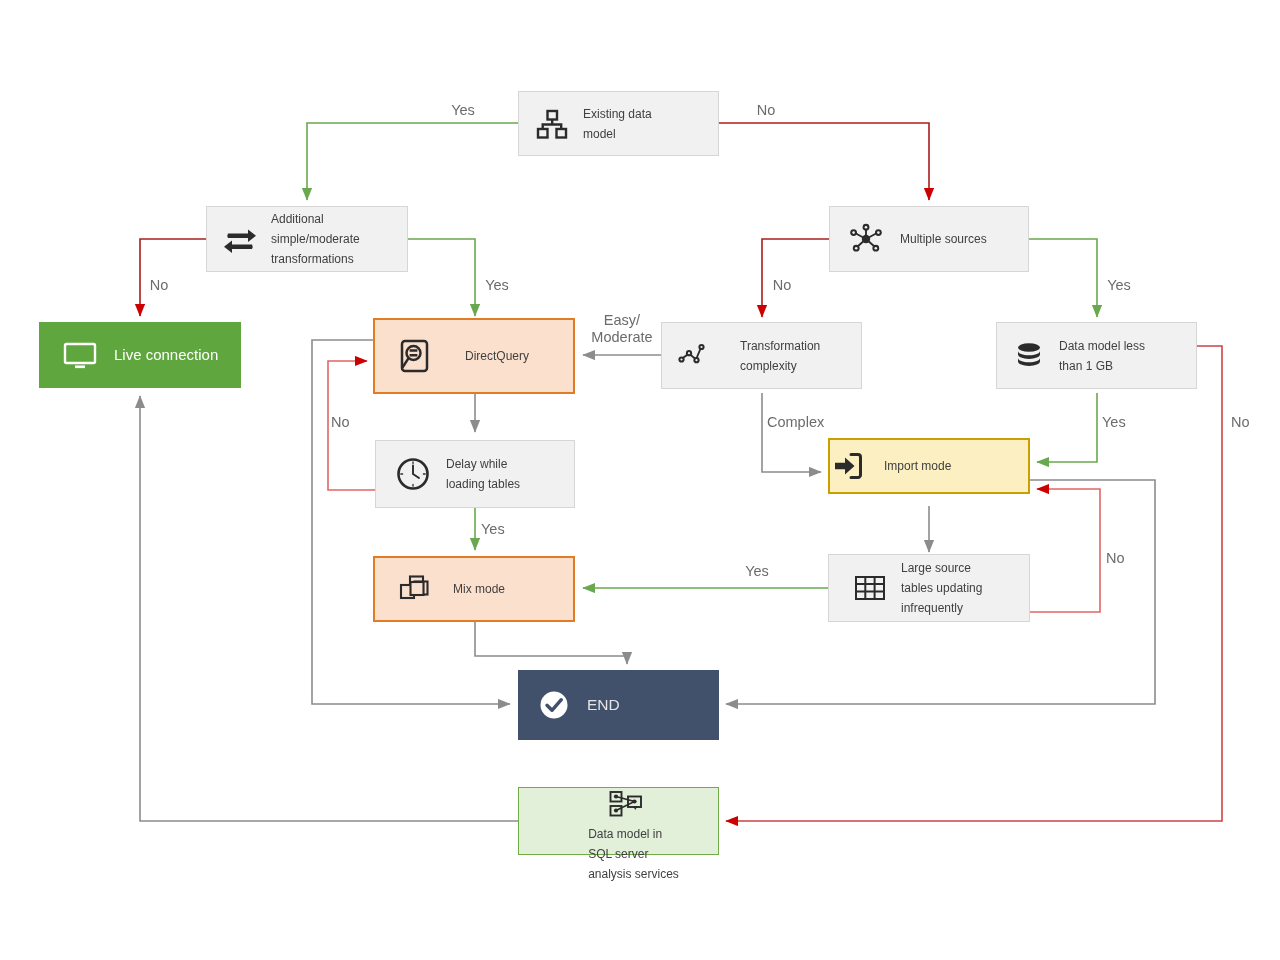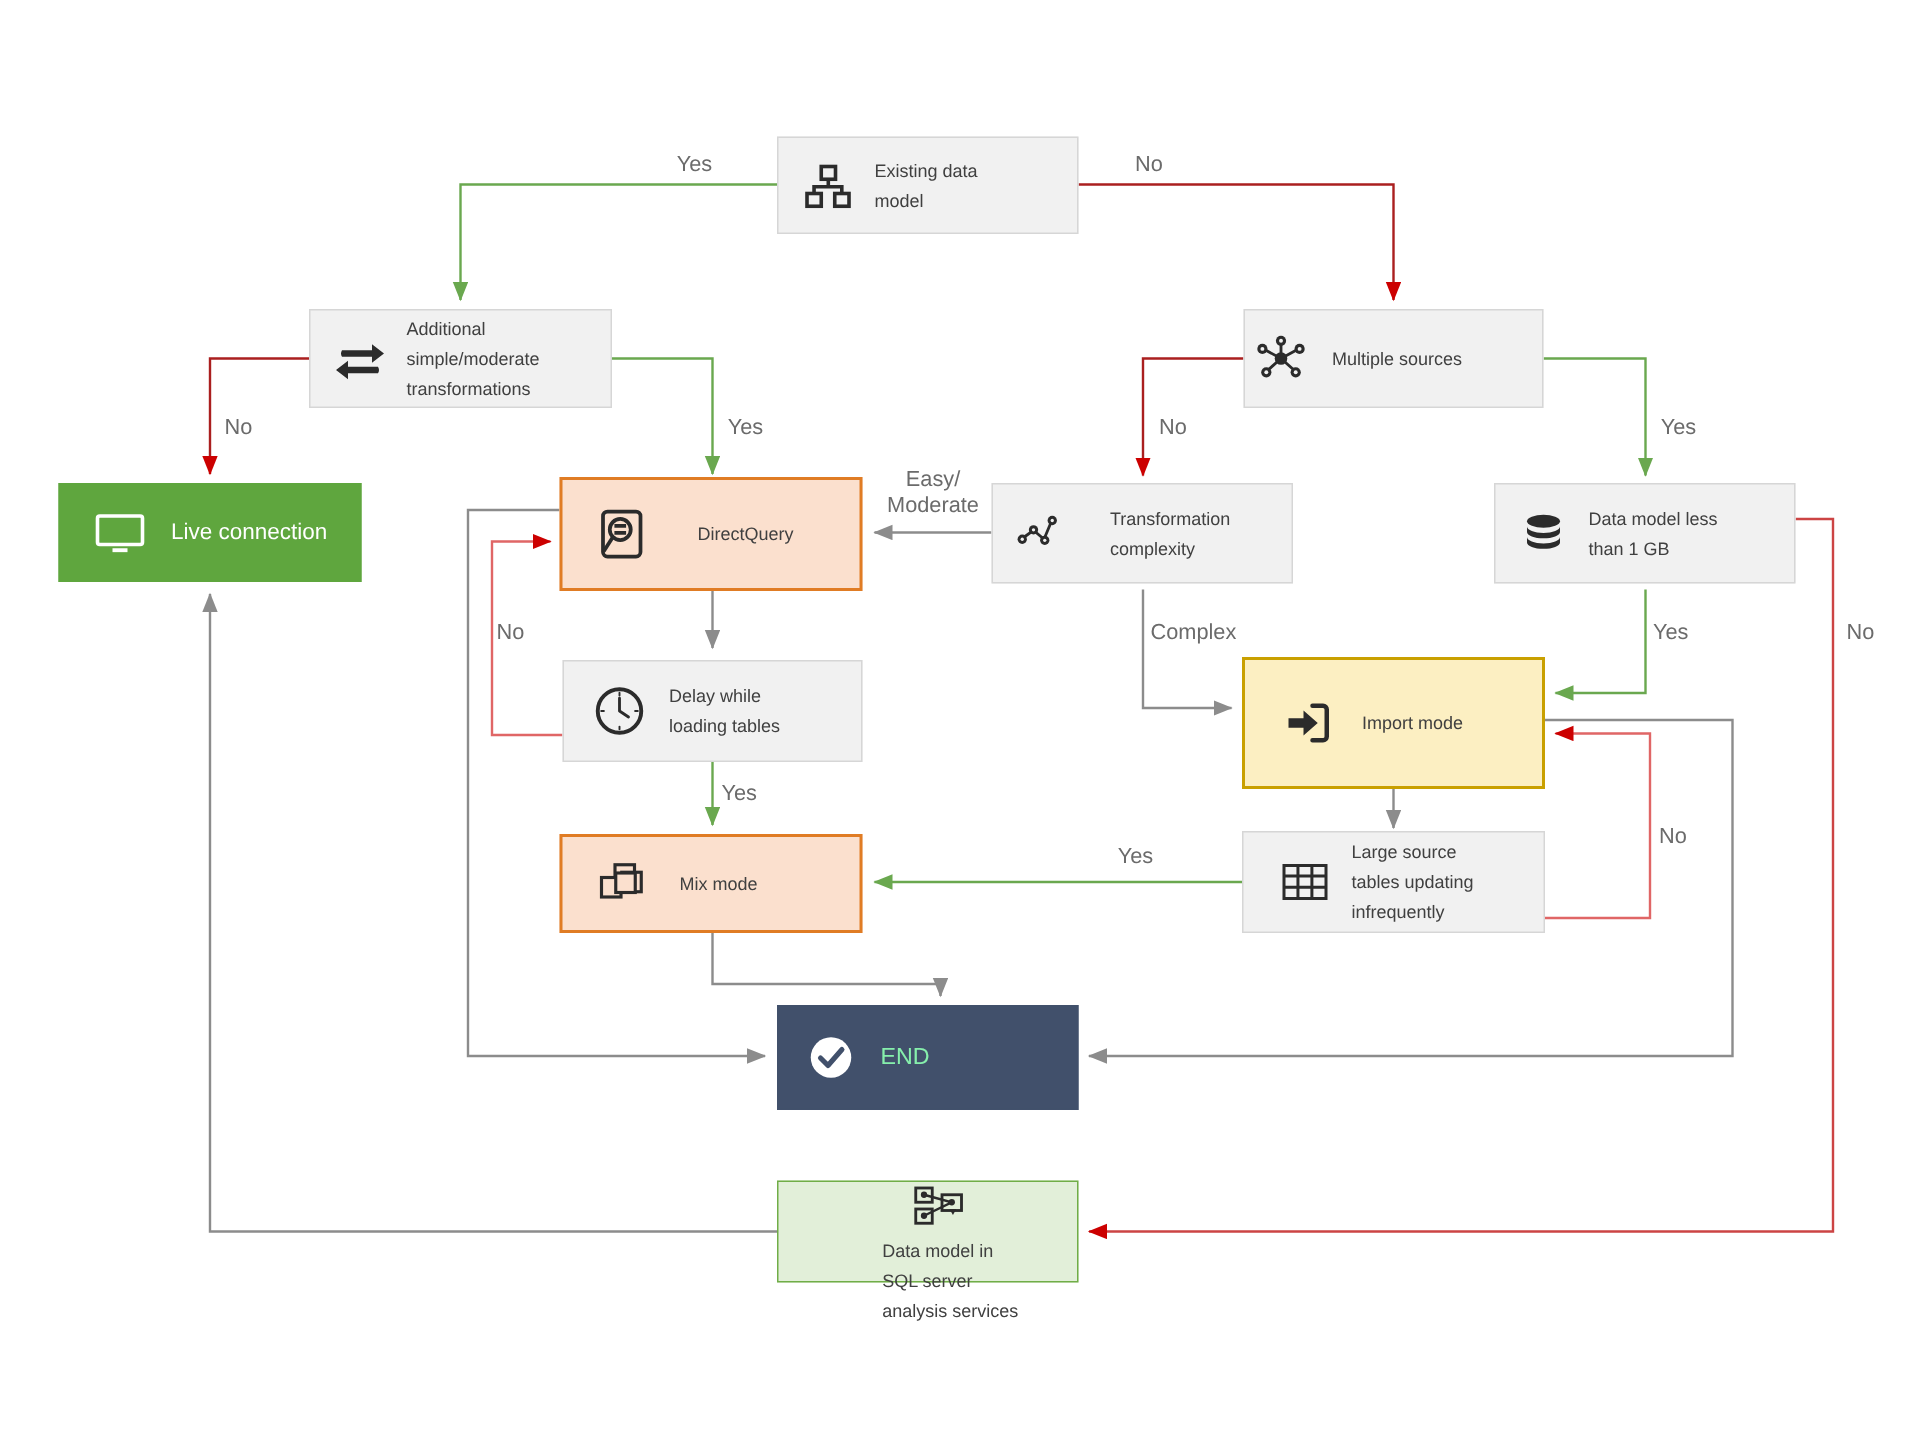--- a/index.html
+++ b/index.html
@@ -8,21 +8,21 @@
   svg#edges{position:absolute;left:0;top:0;width:1280px;height:960px;}
   .node{position:absolute;box-sizing:border-box;display:flex;align-items:center;}
   .node .ico{flex:0 0 auto;display:flex;align-items:center;justify-content:center;}
   .node .lbl{font-size:12px;line-height:20px;color:#404040;white-space:pre-line;}
   .node.plain{background:#f1f1f1;border:1px solid #d6d6d6;}
   .node.green{background:#5fa63e;border:1px solid #5fa63e;}
   .node.green .lbl{color:#ffffff;font-size:15px;}
   .node.orange{background:#fbe0ce;border:2px solid #e07c24;}
   .node.yellow{background:#fcefc2;border:2px solid #c9a000;}
   .node.dark{background:#41506b;border:1px solid #41506b;}
-  .node.dark .lbl{color:#86efac;font-size:15.5px;}
+  .node.dark .lbl{color:#e5e5e5;font-size:15.5px;}
   .node.lgreen{background:#e2efd9;border:1.5px solid #70ad47;flex-direction:column;}
   .elabel{position:absolute;font-size:14.5px;line-height:17px;color:#6b6b6b;white-space:pre-line;text-align:center;}
 </style>
 </head>
 <body>
 
 <div id="canvas">
 
   <svg id="edges" viewBox="0 0 1280 960">
     <defs>
@@ -121,21 +121,21 @@
           <path d="M7,10.5 h20 v-4 l8,6.2 -8,6.2 v-4 h-20 a4.2,4.2 0 0 1 0,-4.4 z"></path>
           <path d="M31,21.5 h-20 v-4 l-8,6.2 8,6.2 v-4 h20 a4.2,4.2 0 0 0 0,-4.4 z"></path>
         </g>
       </svg>
     </span>
     <span class="lbl" style="margin-left:12px;">Additional
 simple/moderate
 transformations</span>
   </div>
 
-  <div class="node plain" style="left:829px;top:206px;width:200px;height:66px;padding-left:4px;">
+  <div class="node plain" style="left:829px;top:206px;width:200px;height:66px;padding-left:16px;">
     <span class="ico">
       <svg width="40" height="34" viewBox="0 0 40 34">
         <g stroke="#2b2b2b" stroke-width="1.9" fill="none">
           <path d="M20,17 L20,6 M20,17 L9,11 M20,17 L31,11 M20,17 L11,25 M20,17 L29,25"></path>
         </g>
         <g fill="#2b2b2b">
           <circle cx="20" cy="17" r="4.2"></circle>
           <circle cx="20" cy="5.2" r="3.4"></circle>
           <circle cx="7.6" cy="10.6" r="3.4"></circle>
           <circle cx="32.4" cy="10.6" r="3.4"></circle>
@@ -227,21 +227,21 @@
         </g>
         <g stroke="#2b2b2b" stroke-width="1.3" stroke-linecap="round">
           <path d="M19,6.8 v1.8 M19,29.4 v1.8 M6.8,19 h1.8 M29.4,19 h1.8"></path>
         </g>
       </svg>
     </span>
     <span class="lbl" style="margin-left:14px;">Delay while
 loading tables</span>
   </div>
 
-  <div class="node yellow" style="left:828px;top:438px;width:202px;height:88px;padding-left:24px;">
+  <div class="node yellow" style="left:828px;top:438px;width:202px;height:56px;">
     <span class="ico">
       <svg width="36" height="34" viewBox="0 0 36 34">
         <g fill="none" stroke="#2b2b2b" stroke-width="3" stroke-linecap="round" stroke-linejoin="round">
           <path d="M21,5.5 h7 a2.5,2.5 0 0 1 2.5,2.5 v18 a2.5,2.5 0 0 1 -2.5,2.5 h-7"></path>
         </g>
         <path d="M5,13.8 h10 v-5.2 l9.5,8.4 -9.5,8.4 v-5.2 h-10 z" fill="#2b2b2b"></path>
       </svg>
     </span>
     <span class="lbl" style="margin-left:18px;">Import mode</span>
   </div>

